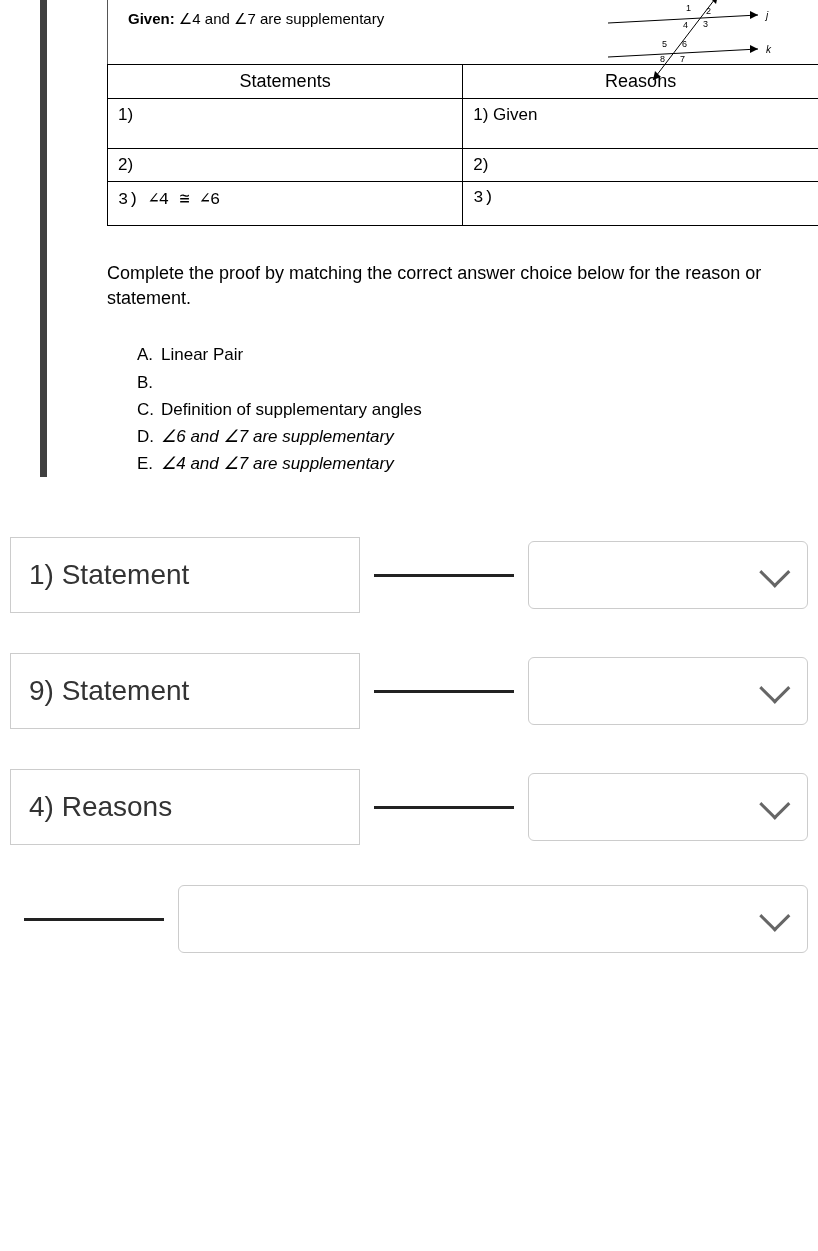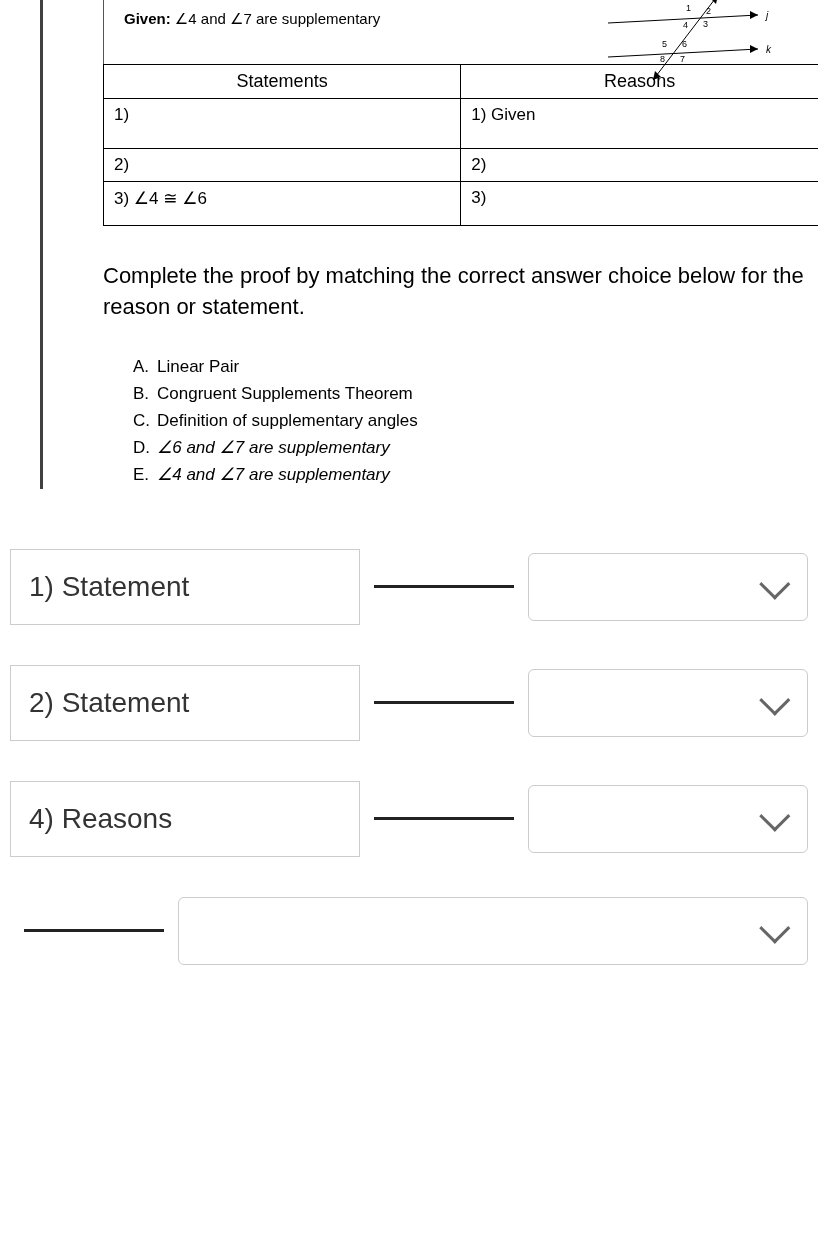--- a/index.html
+++ b/index.html
@@ -7,21 +7,21 @@
       width: 818px;
       height: 1251px;
       font-family: Arial, Helvetica, sans-serif;
       background: #fff;
       color: #000;
       position: relative;
     }
     .upper-area {
       position: relative;
       padding: 0 0 0 60px;
-      border-left: 3px solid #404040;
+      border-left: 7px solid #404040;
       margin-left: 40px;
     }
     .given-area {
       border-left: 1px solid #555;
       padding: 10px 0 30px 20px;
       font-size: 15px;
       position: relative;
     }
     .given-label, .prove-label { font-weight: bold; }
     .given-line { margin-bottom: 6px; }
@@ -48,23 +48,23 @@
     .proof-table td {
       border-bottom: 1px solid #000;
       border-left: 1px solid #000;
       padding: 6px 10px;
       vertical-align: top;
     }
     .row-gap td {
       height: 50px;
     }
     .row-small td { height: 26px; }
-    .row-gap2 td { height: 44px; }
+    .row-gap2 td { height: 44px; font-family: Liberation Mono, monospace; }
     .instruction {
-      font-size: 22px;
+      font-size: 18px;
       margin: 35px 0 30px 0;
       line-height: 1.4;
     }
     .choices {
       font-size: 17px;
       margin-left: 30px;
       line-height: 1.6;
     }
     .choice-line { display: flex; }
     .choice-letter { width: 24px; }
@@ -168,21 +168,20 @@
 
   <div class="instruction">Complete the proof by matching the correct answer choice below for the reason or statement.</div>
 
   <div class="choices">
     <div class="choice-line">
       <span class="choice-letter">A.</span>
       <span>Linear Pair</span>
     </div>
     <div class="choice-line">
       <span class="choice-letter">B.</span>
-      <span>Congruent Supplements Theorem</span>
     </div>
     <div class="choice-line">
       <span class="choice-letter">C.</span>
       <span>Definition of supplementary angles</span>
     </div>
     <div class="choice-line">
       <span class="choice-letter">D.</span>
       <span class="italic">∠6 and ∠7 are supplementary</span>
     </div>
     <div class="choice-line">
@@ -194,21 +193,21 @@
 
 <div class="match-area">
   <div class="match-row">
     <div class="match-label">1) Statement</div>
     <div class="match-line"></div>
     <div class="match-drop">
       <div class="chevron"></div>
     </div>
   </div>
   <div class="match-row">
-    <div class="match-label">2) Statement</div>
+    <div class="match-label">9) Statement</div>
     <div class="match-line"></div>
     <div class="match-drop">
       <div class="chevron"></div>
     </div>
   </div>
   <div class="match-row">
     <div class="match-label">4) Reasons</div>
     <div class="match-line"></div>
     <div class="match-drop">
       <div class="chevron"></div>

